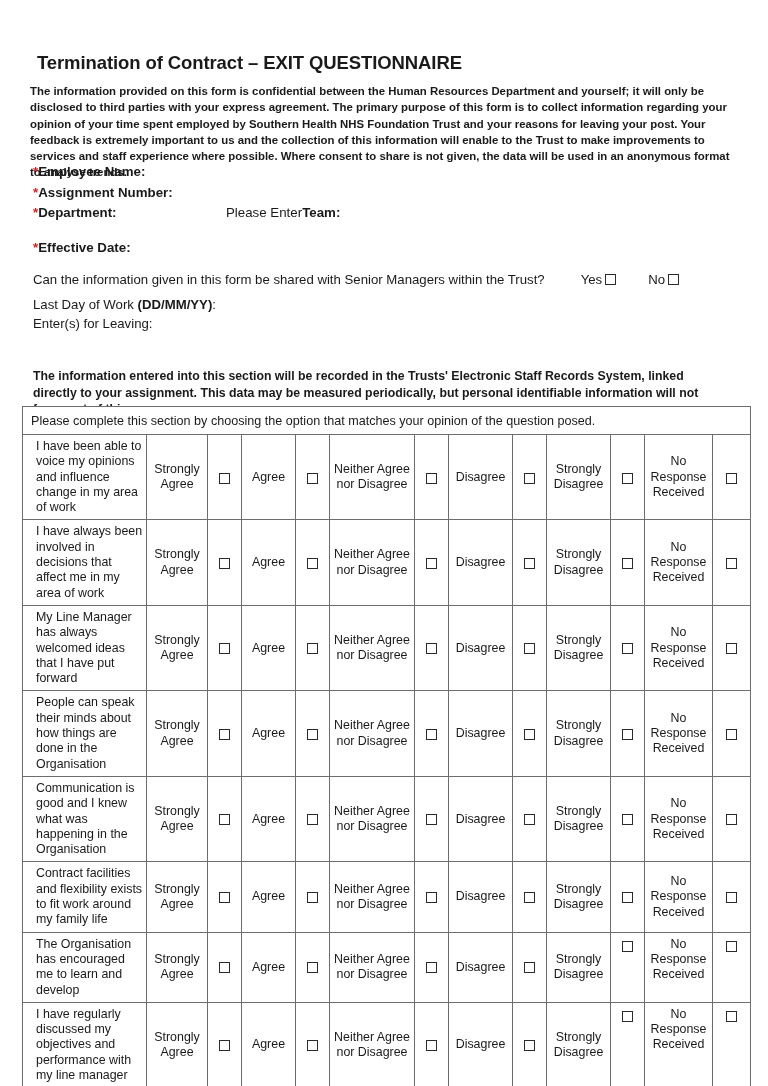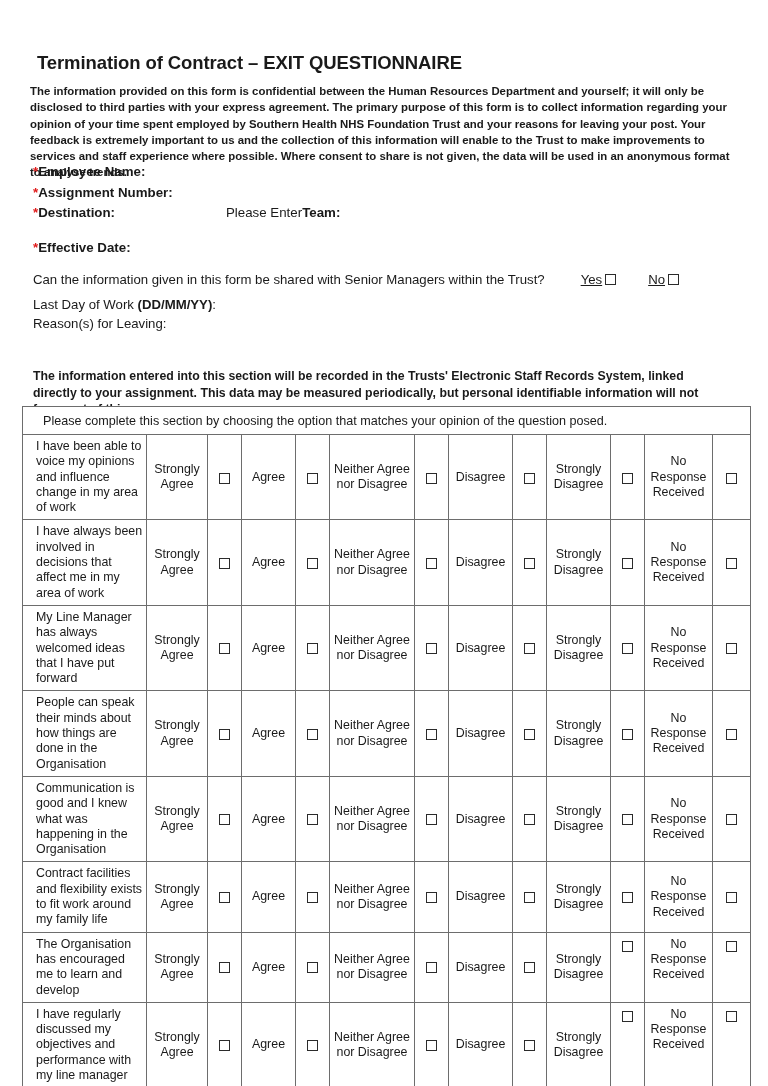--- a/index.html
+++ b/index.html
@@ -94,21 +94,21 @@
     display: flex;
     align-items: center;
     gap: 32px;
   }
   .consent-label { margin-right: 4px; }
   .consent-opt {
     display: inline-flex;
     align-items: center;
     white-space: nowrap;
   }
-  .consent-opt .opt-text { margin-right: 3px; text-decoration: underline; }
+  .consent-opt .opt-text { margin-right: 3px; }
 
   .cbox {
     display: inline-block;
     width: 11px;
     height: 11px;
     border: 1px solid #2b2b2b;
     background: #fff;
     box-sizing: border-box;
     vertical-align: middle;
   }
@@ -148,21 +148,21 @@
     table-layout: fixed;
   }
   .survey-table td {
     border: 1px solid #6d6d6d;
     padding: 0;
     vertical-align: middle;
     background: #fff;
   }
   .survey-table tr.instruction-row td {
     height: 27px;
-    padding: 0 20px;
+    padding: 0 8px;
     font-size: 12.6px;
     font-weight: normal;
     vertical-align: middle;
   }
   td.q-cell {
     width: 124px;
     padding: 4px 3px 4px 13px;
     font-size: 12.4px;
     line-height: 15.3px;
     vertical-align: top;
@@ -206,21 +206,21 @@
   <p class="intro-para">The information provided on this form is confidential between the Human Resources Department and yourself; it will only be disclosed to third parties with your express agreement.  The primary purpose of this form is to collect information regarding your opinion of your time spent employed by Southern Health NHS Foundation Trust and your reasons for leaving your post.  Your feedback is extremely important to us and the collection of this information will enable to the Trust to make improvements to services and staff experience where possible.  Where consent to share is not given, the data will be used in an anonymous format to analyse trends.</p>
 
   <div class="fields">
     <div class="field-line">
       <span class="req-star">*</span><span>Employee Name:</span>
     </div>
     <div class="field-line">
       <span class="req-star">*</span><span>Assignment Number:</span>
     </div>
     <div class="field-line">
-      <span class="req-star">*</span><span>Destination:</span>
+      <span class="req-star">*</span><span>Department:</span>
       <span class="field-inline-note"><span>Please Enter</span><b>Team:</b></span>
     </div>
   </div>
 
   <div class="effective-date">
     <span class="req-star">*</span><span>Effective Date:</span>
   </div>
 
   <div class="consent-row">
     <span class="consent-label">Can the information given in this form be shared with Senior Managers within the Trust?</span>
@@ -229,21 +229,21 @@
       <span class="cbox"></span>
     </span>
     <span class="consent-opt">
       <span class="opt-text">No</span>
       <span class="cbox"></span>
     </span>
   </div>
 
   <div class="leave-block">
     <div class="leave-line"><span>Last Day of Work </span><b>(DD/MM/YY)</b><span>:</span></div>
-    <div class="leave-line">Reason(s) for Leaving:</div>
+    <div class="leave-line">Enter(s) for Leaving:</div>
   </div>
 
   <p class="esr-para">The information entered into this section will be recorded in the Trusts' Electronic Staff Records System, linked directly to your assignment.  This data may be measured periodically, but personal identifiable information will not form part of this measure.</p>
 
   <table class="survey-table">
     <colgroup>
       <col class="c-q">
         <col class="c-o1">
         <col class="c-k1">
         <col class="c-o2">

